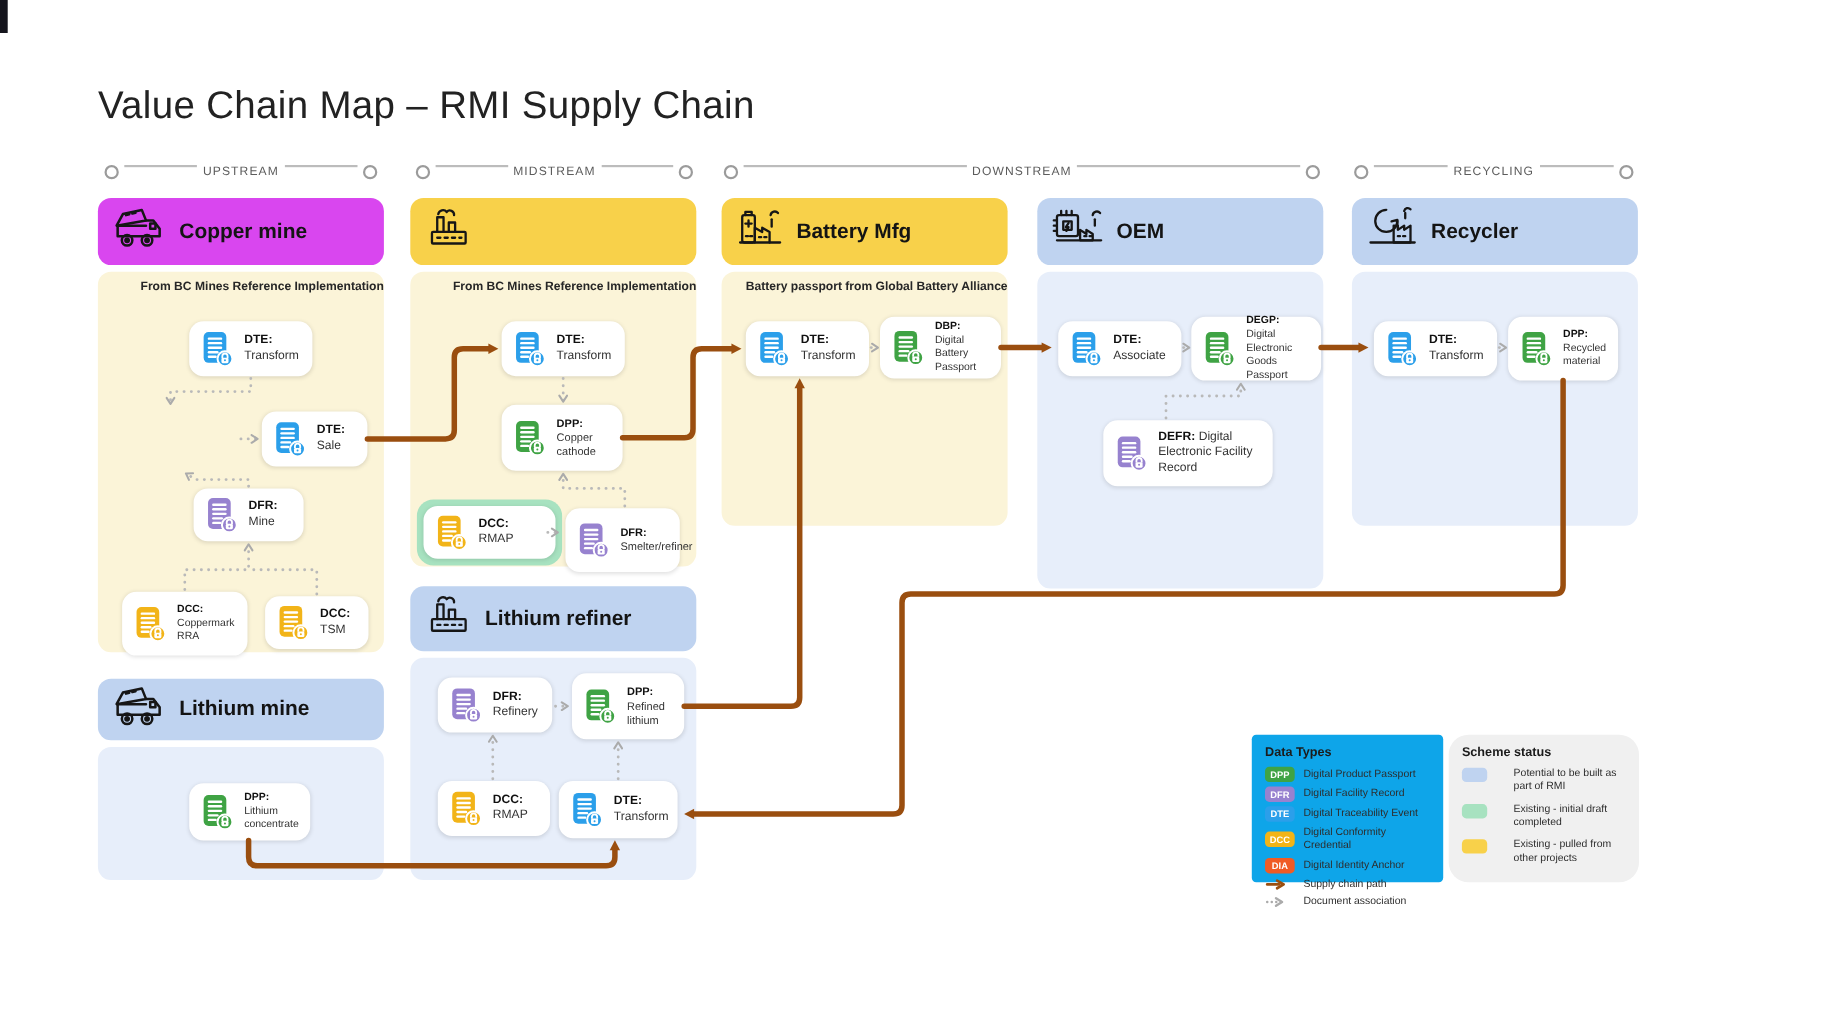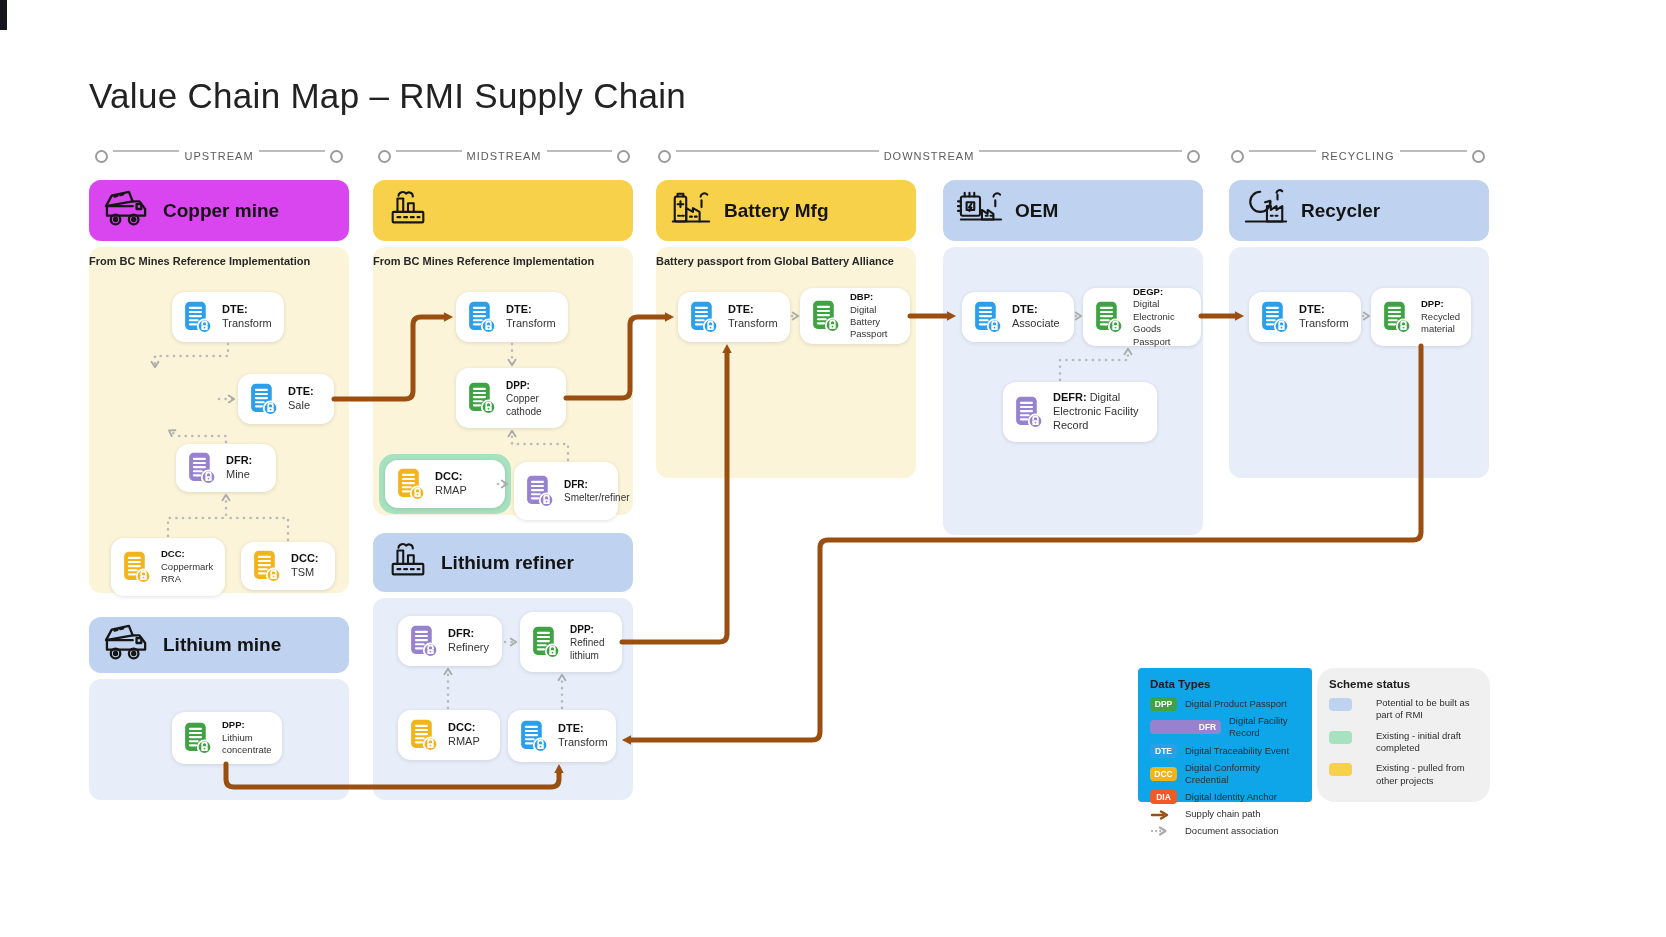--- a/index.html
+++ b/index.html
@@ -9,21 +9,21 @@
   
   .rail{position:absolute;top:150px;height:13px;display:flex;align-items:flex-start;gap:5px;z-index:1;}
   .rail .dot{width:9px;height:9px;border:2px solid #9b9b9b;border-radius:50%;background:#fff;flex:none;}
   .rail .line{flex:1;height:2px;background:#bcbcbc;}
   .rail .lbl{font-size:11px;color:#5c5c5c;letter-spacing:1px;flex:none;}
   
   .hdr{position:absolute;height:61px;width:260px;border-radius:12px;display:flex;align-items:center;
        gap:11px;padding:0 13px;box-sizing:border-box;z-index:2;}
   .hdr .ttl{font-size:19px;font-weight:bold;color:#141414;}
   .bdy{position:absolute;width:260px;border-radius:12px;z-index:1;}
-  .note{position:absolute;width:260px;text-align:left;font-size:11px;font-weight:bold;color:#272727;z-index:2;}
+  .note{position:absolute;width:260px;text-align:right;font-size:11px;font-weight:bold;color:#272727;z-index:2;}
   
   .card{position:absolute;background:#fff;border-radius:13px;box-shadow:0 1px 4px rgba(0,0,0,.12);
         display:flex;align-items:center;gap:8px;padding:6px 9px;box-sizing:border-box;z-index:3;}
   .card .txt{font-size:11px;line-height:1.25;color:#333;}
   .card .txt b{color:#101010;}
   .card.mid .txt{font-size:10px;line-height:1.3;}
   .card.small .txt{font-size:9.5px;line-height:1.3;}
   .doc{flex:none;display:flex;width:33px;height:37px;}
   .greenbox{position:absolute;border-radius:15px;z-index:2;}
   
@@ -587,21 +587,21 @@
     <span class="txt"><b>DTE:</b> <span>Transform</span></span>
   </div>
 
   <div class="legend-panel" style="left: 1138px; top: 668px; width: 174px; height: 134px; background: #0ea5e9;">
     <div class="legend-title">Data Types</div>
     <div class="lrow">
       <span class="badge" style="background: rgb(63, 163, 68);">DPP</span>
       <span class="llbl">Digital Product Passport</span>
     </div>
     <div class="lrow">
-      <span class="badge" style="background: rgb(151, 130, 207); padding-left: 44px;">DFR</span>
+      <span class="badge" style="background: rgb(151, 130, 207);">DFR</span>
       <span class="llbl">Digital Facility Record</span>
     </div>
     <div class="lrow">
       <span class="badge" style="background: rgb(43, 159, 234);">DTE</span>
       <span class="llbl">Digital Traceability Event</span>
     </div>
     <div class="lrow">
       <span class="badge" style="background: rgb(242, 180, 24);">DCC</span>
       <span class="llbl">Digital Conformity Credential</span>
     </div>

